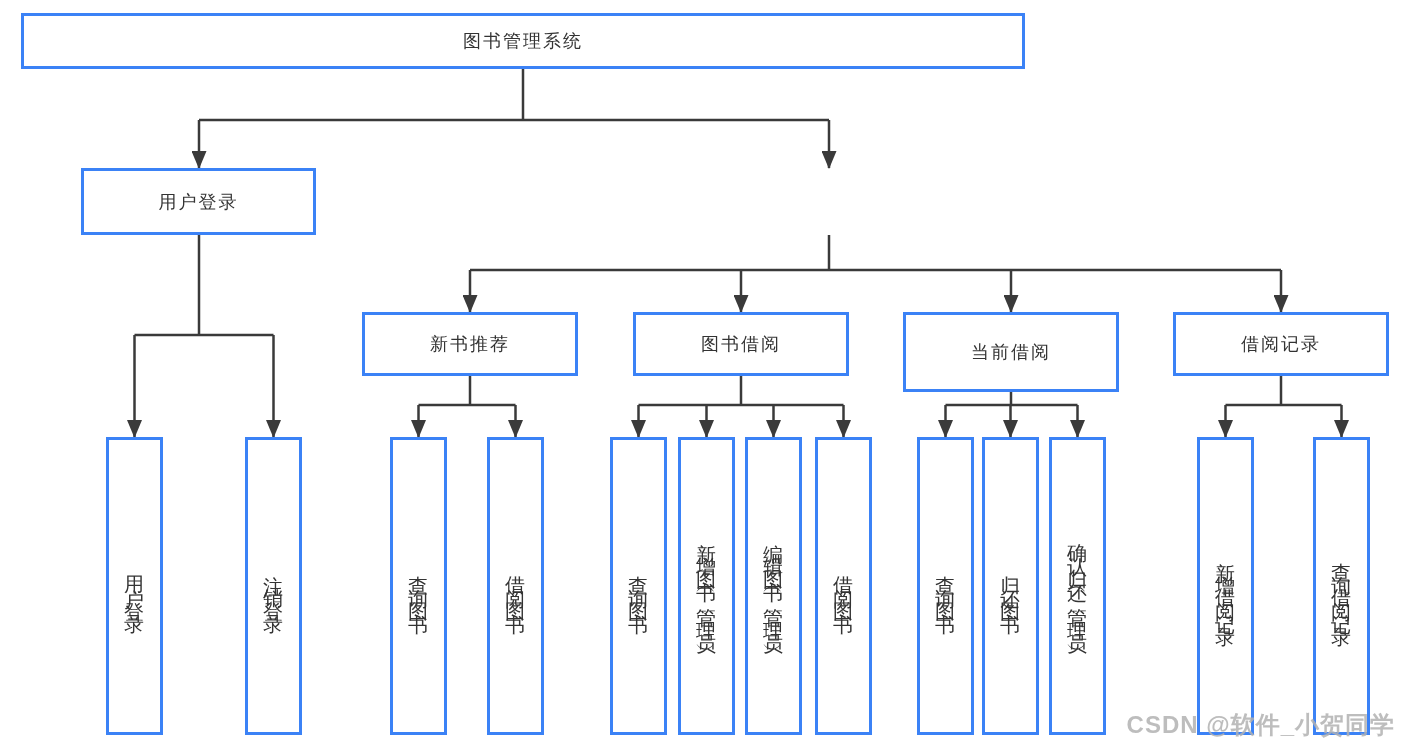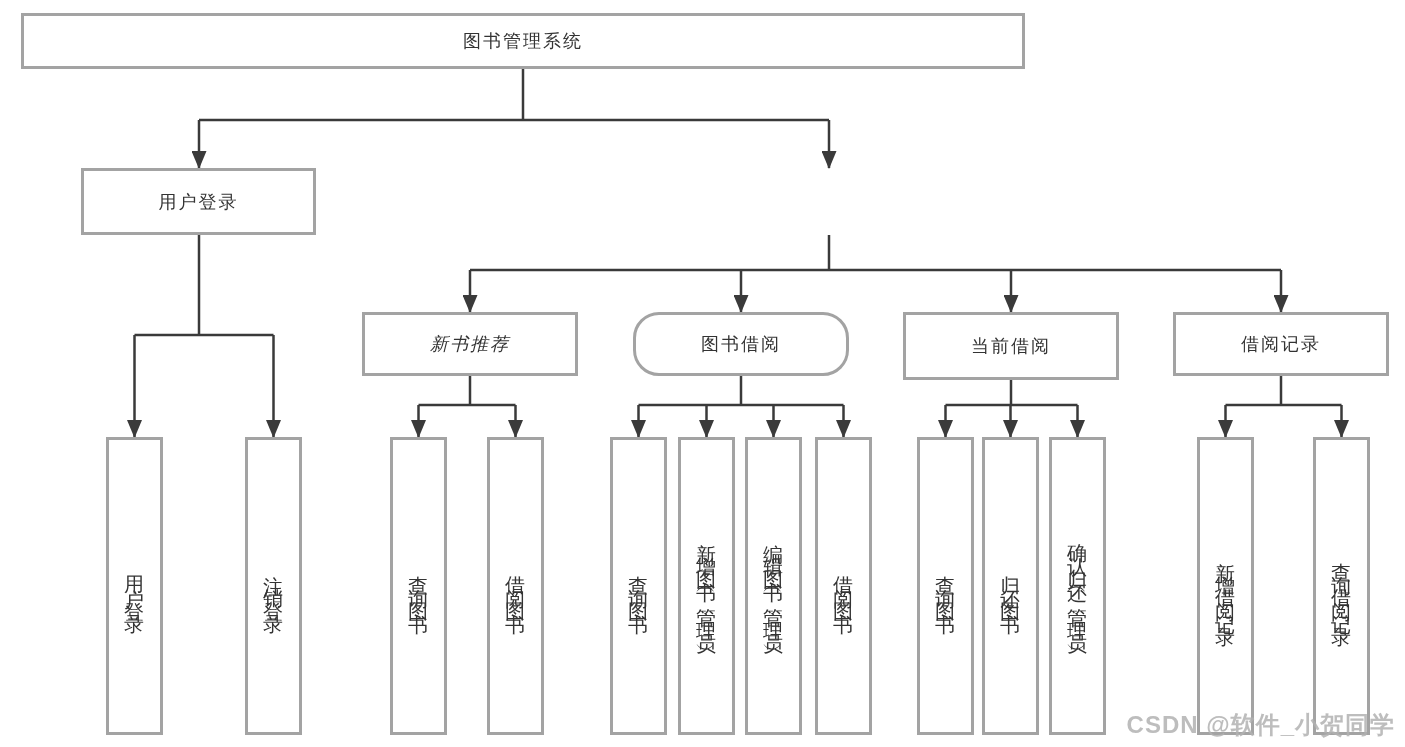--- a/index.html
+++ b/index.html
@@ -21,21 +21,21 @@
     width: 1405px;
     height: 747px;
   }
   .connector-layer line {
     stroke: #3a3a3a;
     stroke-width: 2.5;
   }
   .node {
     position: absolute;
     box-sizing: border-box;
-    border: 3px solid #a3a3a3;
+    border: 3px solid #3b82f6;
     background: #ffffff;
     display: flex;
     align-items: center;
     justify-content: center;
     color: #333333;
   }
   .node.h-label {
     font-size: 18px;
     letter-spacing: 2px;
     white-space: nowrap;
@@ -119,27 +119,27 @@
   </svg>
 
   <div class="node h-label" style="left:21px; top:13px; width:1004px; height:56px;">
     <span>图书管理系统</span>
   </div>
 
   <div class="node h-label" style="left:81px; top:168px; width:235px; height:67px;">
     <span>用户登录</span>
   </div>
 
-  <div class="node h-label" style="left:362px; top:312px; width:216px; height:64px;font-style:italic;">
+  <div class="node h-label" style="left:362px; top:312px; width:216px; height:64px;">
     <span>新书推荐</span>
   </div>
-  <div class="node h-label" style="left:633px; top:312px; width:216px; height:64px;border-radius:26px;">
+  <div class="node h-label" style="left:633px; top:312px; width:216px; height:64px;">
     <span>图书借阅</span>
   </div>
-  <div class="node h-label" style="left:903px; top:312px; width:216px; height:68px;">
+  <div class="node h-label" style="left:903px; top:312px; width:216px; height:80px;">
     <span>当前借阅</span>
   </div>
   <div class="node h-label" style="left:1173px; top:312px; width:216px; height:64px;align-items:center;">
     <span>借阅记录</span>
   </div>
 
   <div class="node leaf" style="left:106px;">
     <span class="v-label">用户登录</span>
   </div>
   <div class="node leaf" style="left:245px;">

